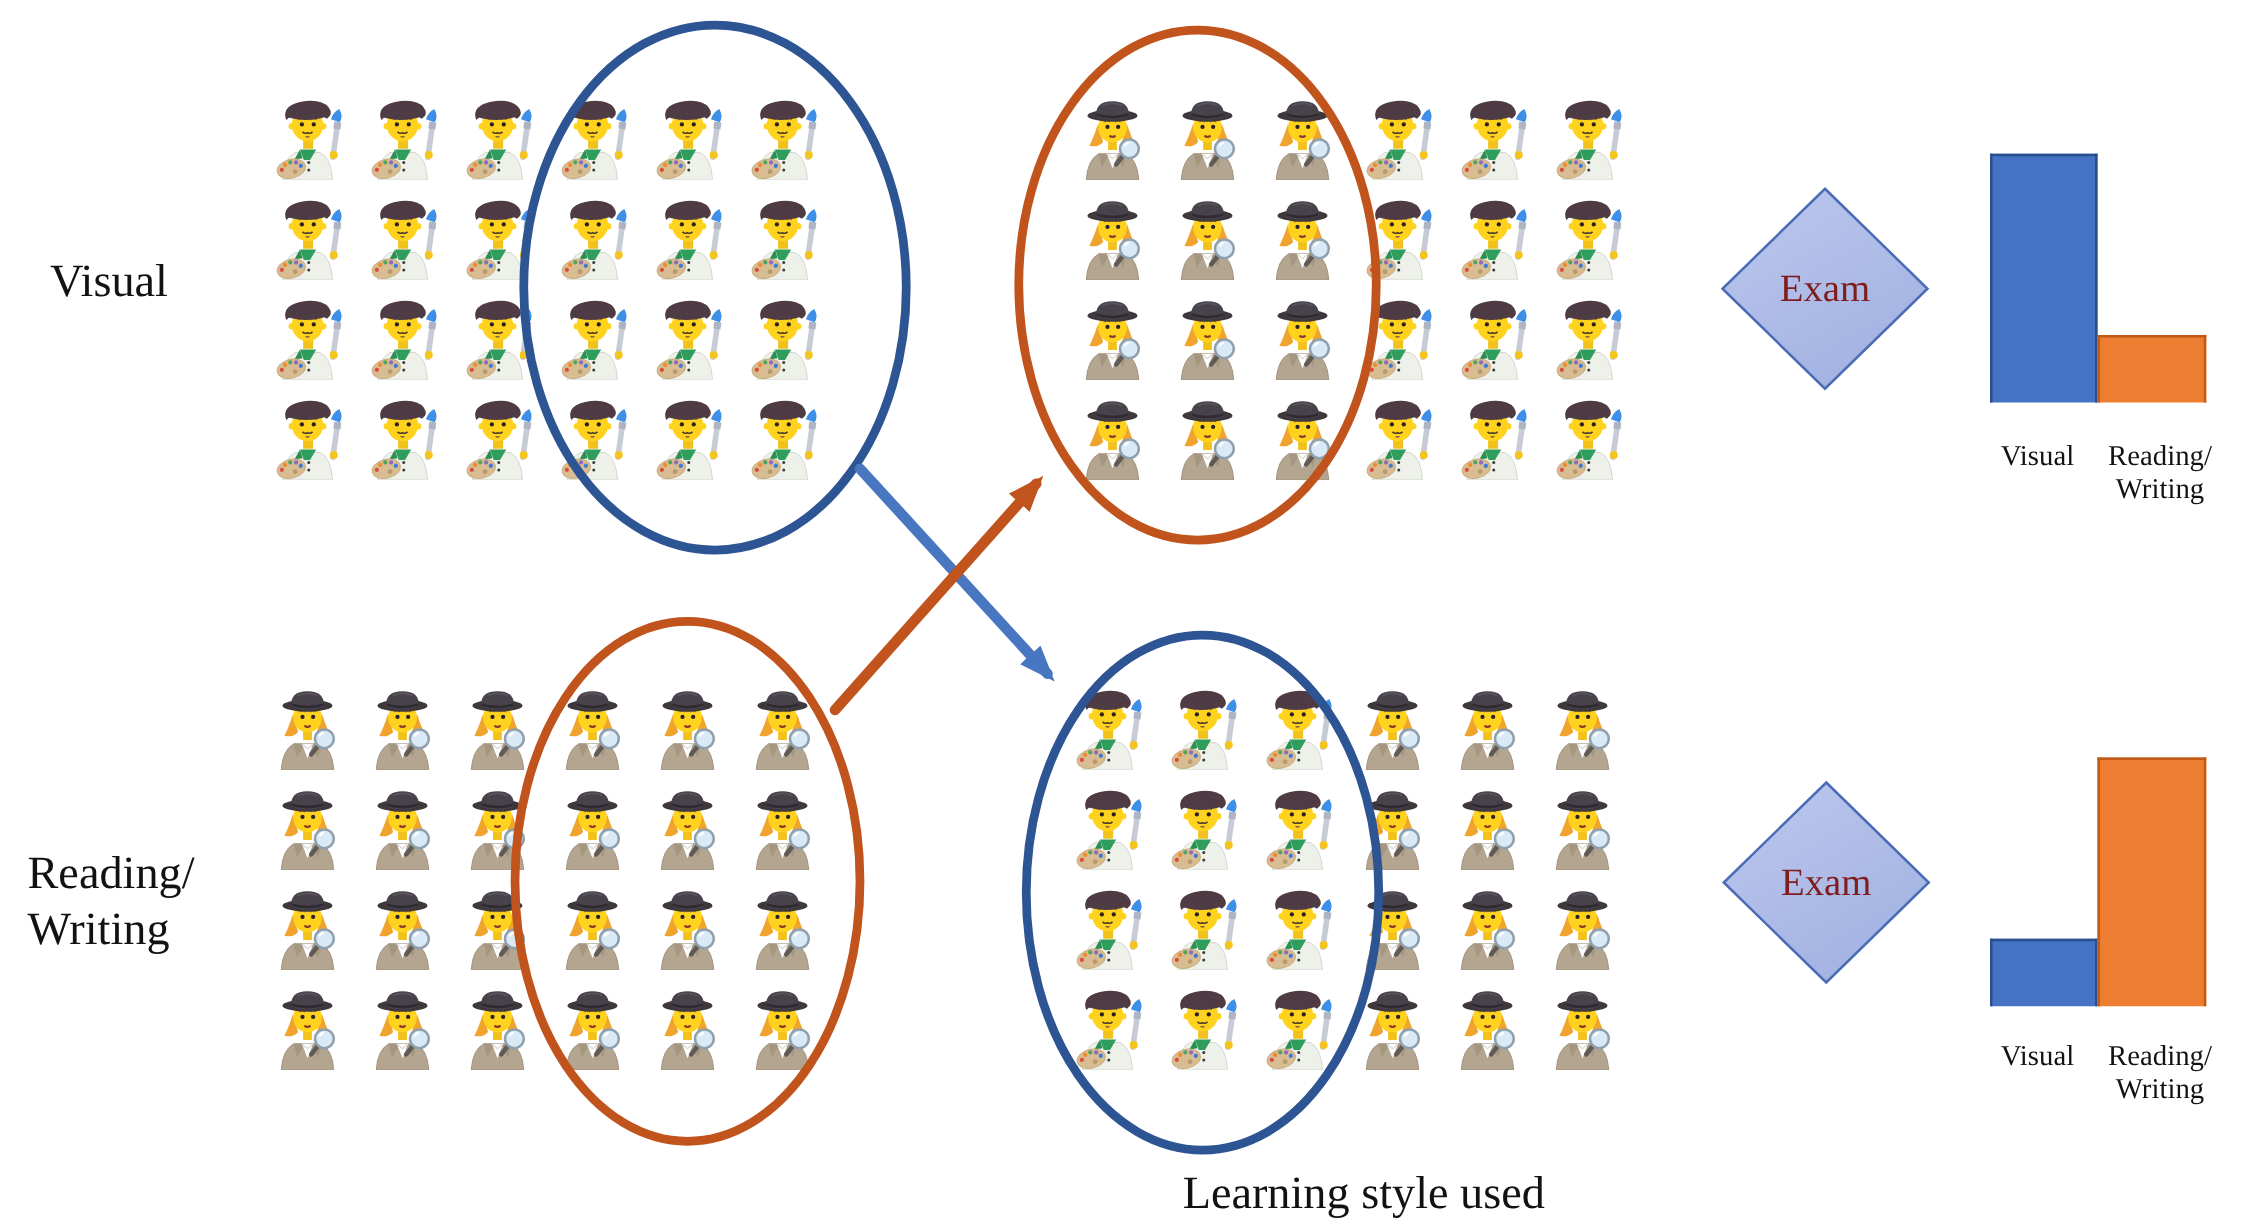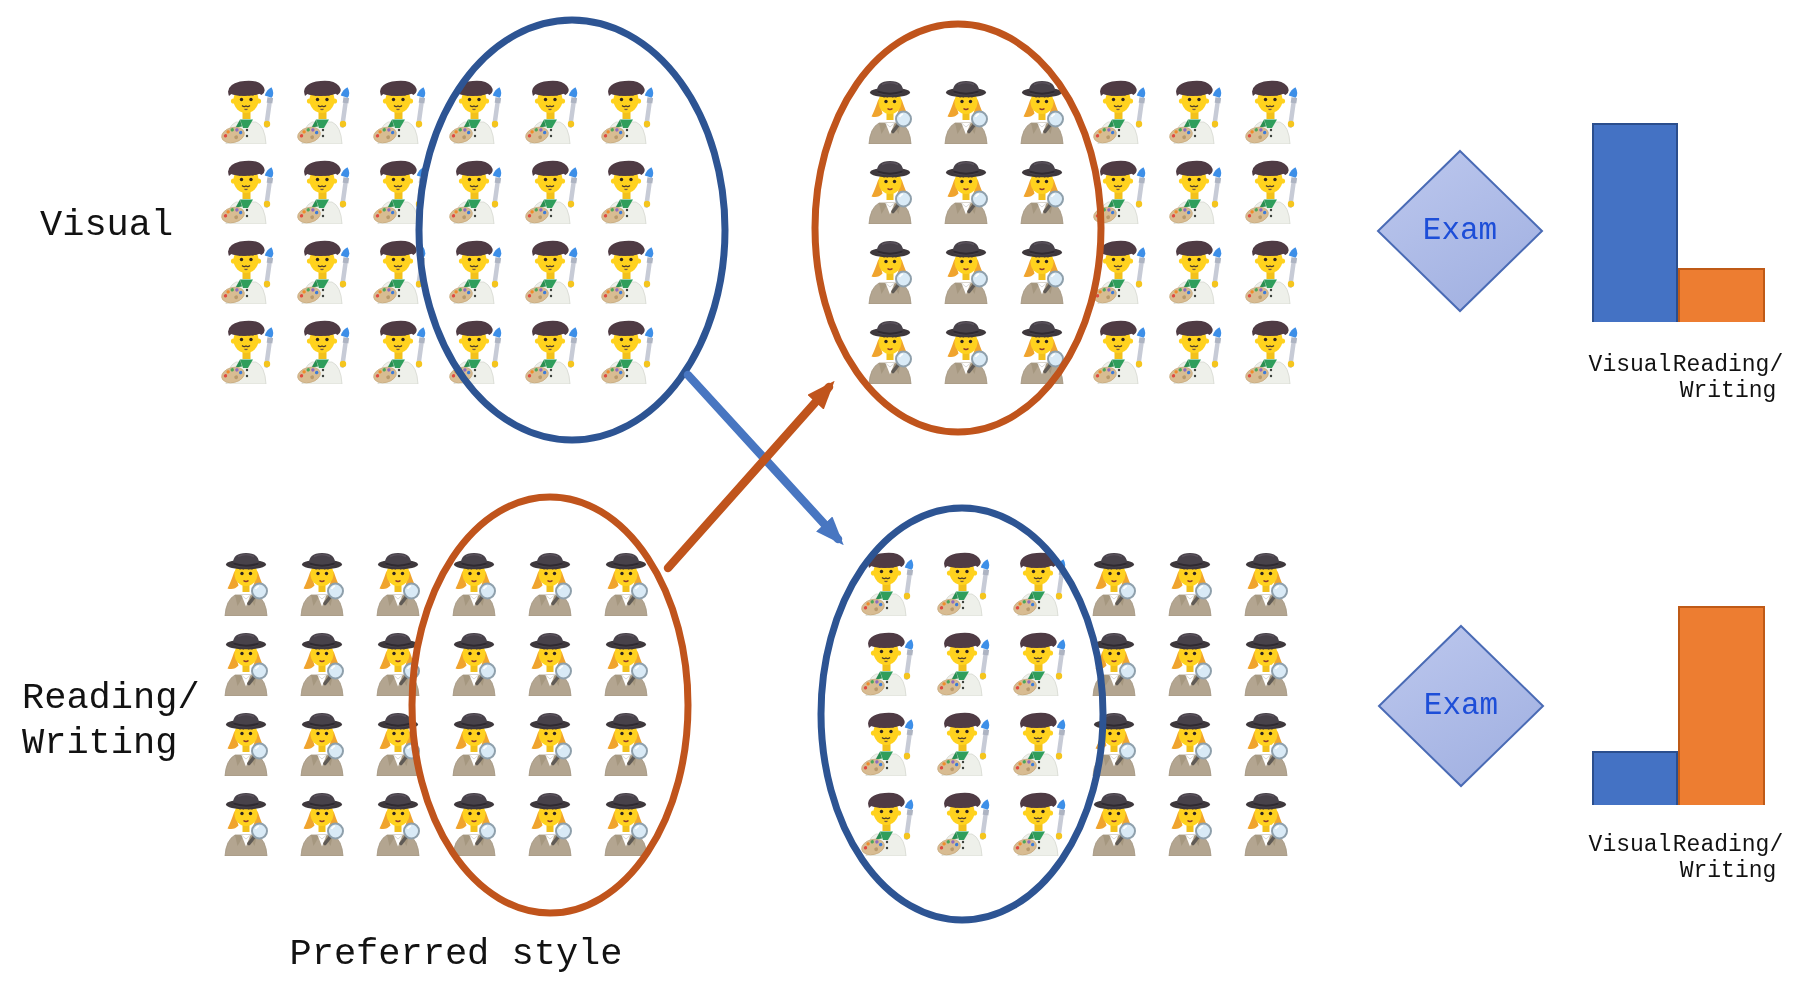--- a/index.html
+++ b/index.html
@@ -1,26 +1,26 @@
 <!DOCTYPE html>
 <html><head>
 <meta charset="utf-8">
 <style>
   html,body{margin:0;padding:0;background:#ffffff;}
   .stage{position:relative;width:1794px;height:982px;background:#ffffff;overflow:hidden;
-         font-family:Liberation Mono, monospace;color:#121212;}
+         font-family:Liberation Serif, serif;color:#121212;}
   .abs{position:absolute;}
   .row-label{font-size:37px;line-height:45px;letter-spacing:0px;}
   .caption{font-size:37px;text-align:center;}
   .grid{position:absolute;display:grid;grid-template-columns:repeat(6,60px);
         grid-auto-rows:66px;column-gap:16px;row-gap:14px;}
   .grid svg.cell{width:60px;height:66px;display:block;}
   #overlay{position:absolute;left:0;top:0;width:1794px;height:982px;pointer-events:none;}
   .exam-text{position:absolute;width:164px;height:48px;line-height:48px;text-align:center;
-             font-size:31px;color:#1d4ed8;}
+             font-size:31px;color:#7f1d1d;}
   .chart{position:absolute;width:175px;height:199px;}
   .bar{position:absolute;bottom:0;box-sizing:border-box;}
   .bar.visual{left:0;width:86px;background:#4472C4;border:2px solid #2B4E8D;border-bottom:none;}
   .bar.rw{left:86px;width:87px;background:#ED7D31;border:2px solid #BF5A17;border-bottom:none;}
   .axis-label{position:absolute;font-size:23px;line-height:26px;text-align:center;color:#121212;}
   .hidden-defs{position:absolute;width:0;height:0;overflow:hidden;}
 </style>
 </head>
 <body>
 
@@ -432,14 +432,14 @@
   <div class="chart" style="left:1592px;top:606px;">
     <div class="bar visual" style="height: 54px;"></div>
     <div class="bar rw" style="height: 199px;"></div>
   </div>
   <div class="axis-label" style="left:1582px;top:832px;width:96px;">Visual</div>
   <div class="axis-label" style="left:1668px;top:832px;width:120px;">
     <div>Reading/</div>
     <div>Writing</div>
   </div>
 
-  <div class="abs caption" style="left:256px;top:933px;width:400px;">Preferred style</div>
+  <div class="abs caption" style="left:891px;top:933px;width:400px;">Learning style used</div>
 </div>
 
 </body></html>

